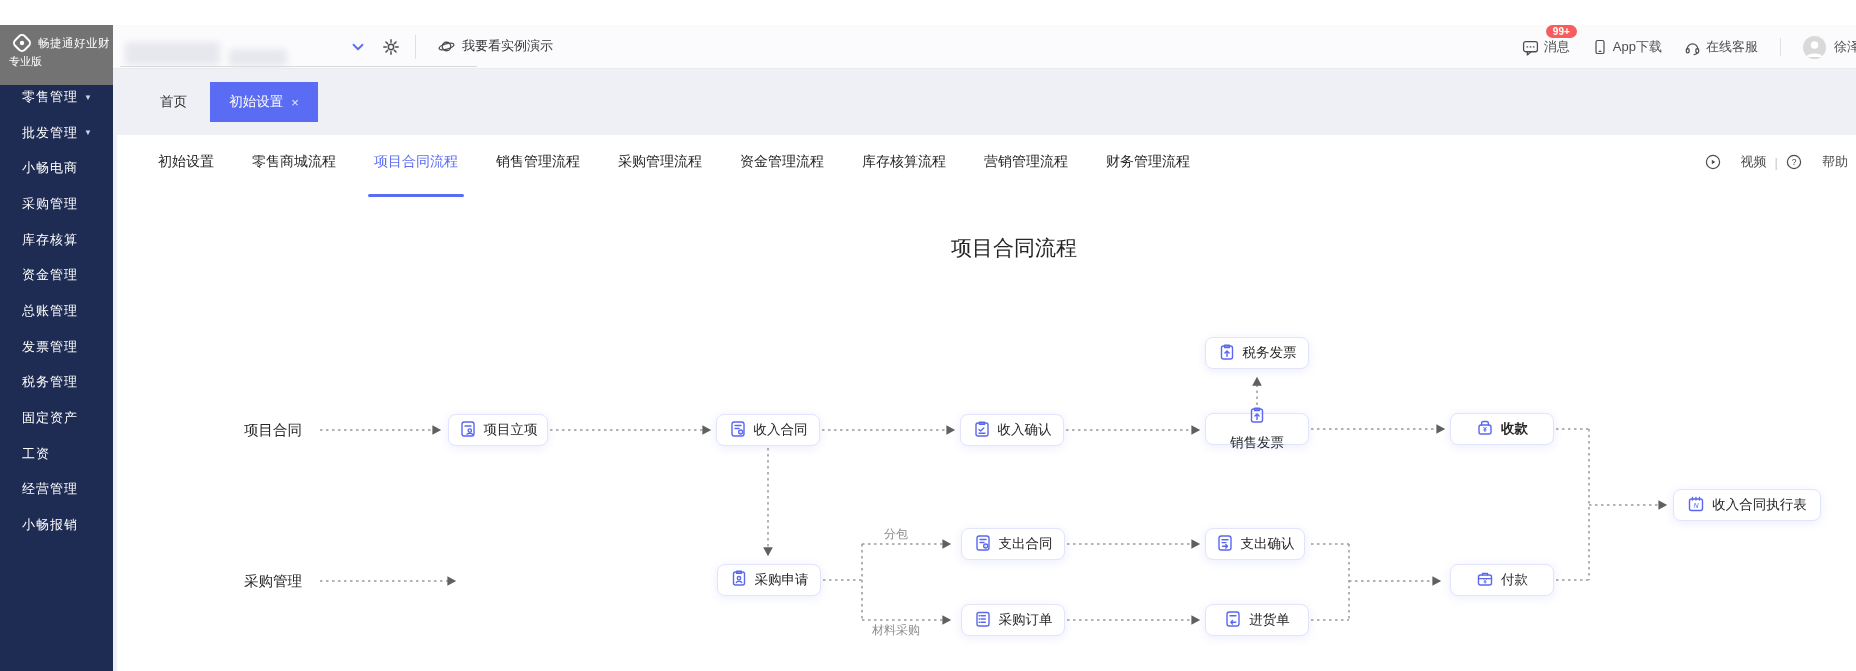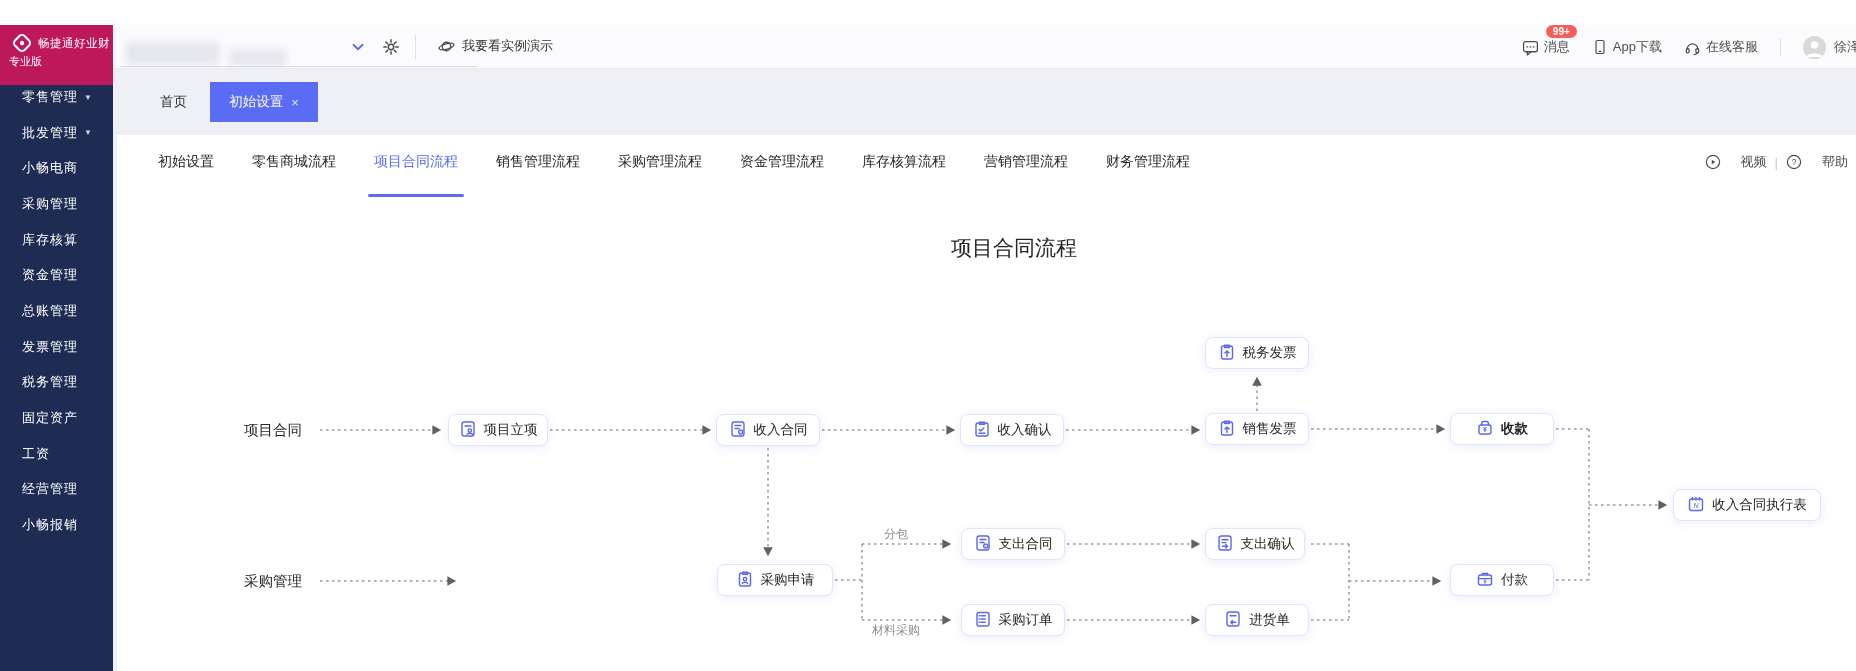--- a/index.html
+++ b/index.html
@@ -2,21 +2,21 @@
 <html><head>
 <meta charset="utf-8">
 <style>
   * { margin:0; padding:0; box-sizing:border-box; }
   html,body { width:1856px; height:671px; background:#fff; overflow:hidden;
     font-family:"Liberation Sans","DejaVu Sans",sans-serif; }
   .app { position:absolute; left:0; top:25px; width:1856px; height:646px; }
 
   
   .sidebar { position:absolute; left:0; top:0; width:113px; height:646px; background:#1e2b52; }
-  .logo-block { position:absolute; left:0; top:0; width:113px; height:60px; background:#be185d; }
+  .logo-block { position:absolute; left:0; top:0; width:113px; height:60px; background:#737373; }
   .logo-row { position:absolute; left:10px; top:6px; display:flex; align-items:center; gap:4px; }
   .logo-mark { width:24px; height:24px; flex:0 0 auto; }
   .brand-name { color:#fff; font-size:11.5px; white-space:nowrap; letter-spacing:.5px; }
   .edition { position:absolute; left:9px; top:29px; color:#fff; font-size:11px; }
   .side-item { position:absolute; left:0; width:113px; height:22px; padding-left:22px; color:#ffffff;
     font-size:13px; letter-spacing:1px; display:flex; align-items:center; gap:6px; cursor:pointer; white-space:nowrap; }
   .side-item .caret { font-size:8px; color:#cdd3e8; }
 
   
   .main { position:absolute; left:113px; top:0; width:1743px; height:646px; background:#eef0f5; }
@@ -285,21 +285,21 @@
     </div>
     <div class="flow-node" style="left: 960px; top: 414px; width: 104px;">
       <span><svg width="18" height="18" viewBox="0 0 18 18" fill="none" stroke="#5b67f1" stroke-width="1.4" stroke-linecap="round" stroke-linejoin="round">
           <rect x="3" y="3" width="12" height="13" rx="2"></rect>
           <path d="M6.5 2.2h5v2.2h-5z"></path>
           <path d="M6 9.5l1.6 1.6 3.2-3.2"></path>
           <path d="M6 13.2h6"></path>
         </svg></span>
       <span>收入确认</span>
     </div>
-    <div class="flow-node" style="left: 1205px; top: 413px; width: 104px;">
+    <div class="flow-node" style="left: 1205px; top: 413px; width: 104px; flex-direction: column;">
       <span><svg width="18" height="18" viewBox="0 0 18 18" fill="none" stroke="#5b67f1" stroke-width="1.4" stroke-linecap="round" stroke-linejoin="round">
           <rect x="3.5" y="3" width="11" height="13" rx="2"></rect>
           <path d="M6.6 2.2h4.8v2.4H6.6z"></path>
           <path d="M9 13.4V8M9 8l-2.1 2.1M9 8l2.1 2.1"></path>
         </svg></span>
       <span>销售发票</span>
     </div>
     <div class="flow-node" style="left: 1205px; top: 337px; width: 104px;">
       <span><svg width="18" height="18" viewBox="0 0 18 18" fill="none" stroke="#5b67f1" stroke-width="1.4" stroke-linecap="round" stroke-linejoin="round">
           <rect x="3.5" y="3" width="11" height="13" rx="2"></rect>
@@ -309,21 +309,21 @@
       <span>税务发票</span>
     </div>
     <div class="flow-node" style="left: 1450px; top: 413px; width: 104px; font-weight: bold;">
       <span><svg width="18" height="18" viewBox="0 0 18 18" fill="none" stroke="#5b67f1" stroke-width="1.4" stroke-linecap="round" stroke-linejoin="round">
           <rect x="3" y="6" width="12" height="9" rx="2"></rect>
           <path d="M5.6 6V4.4a1.9 1.9 0 011.9-1.9h3a1.9 1.9 0 011.9 1.9V6"></path>
           <text x="9" y="12.8" text-anchor="middle" font-size="7" fill="#5b67f1" stroke="none">¥</text>
         </svg></span>
       <span>收款</span>
     </div>
-    <div class="flow-node" style="left: 717px; top: 564px; width: 116px;">
+    <div class="flow-node" style="left: 717px; top: 564px; width: 104px; font-family: Liberation Serif, serif;">
       <span><svg width="18" height="18" viewBox="0 0 18 18" fill="none" stroke="#5b67f1" stroke-width="1.4" stroke-linecap="round" stroke-linejoin="round">
           <rect x="3.5" y="3" width="11" height="13" rx="2"></rect>
           <path d="M6.6 2.2h4.8v2.2H6.6z"></path>
           <circle cx="9" cy="9.2" r="1.7"></circle>
           <path d="M6.3 13.5c.6-1.6 4.8-1.6 5.4 0"></path>
         </svg></span>
       <span>采购申请</span>
     </div>
     <div class="flow-node" style="left: 961px; top: 528px; width: 104px;">
       <span><svg width="18" height="18" viewBox="0 0 18 18" fill="none" stroke="#5b67f1" stroke-width="1.4" stroke-linecap="round" stroke-linejoin="round">

